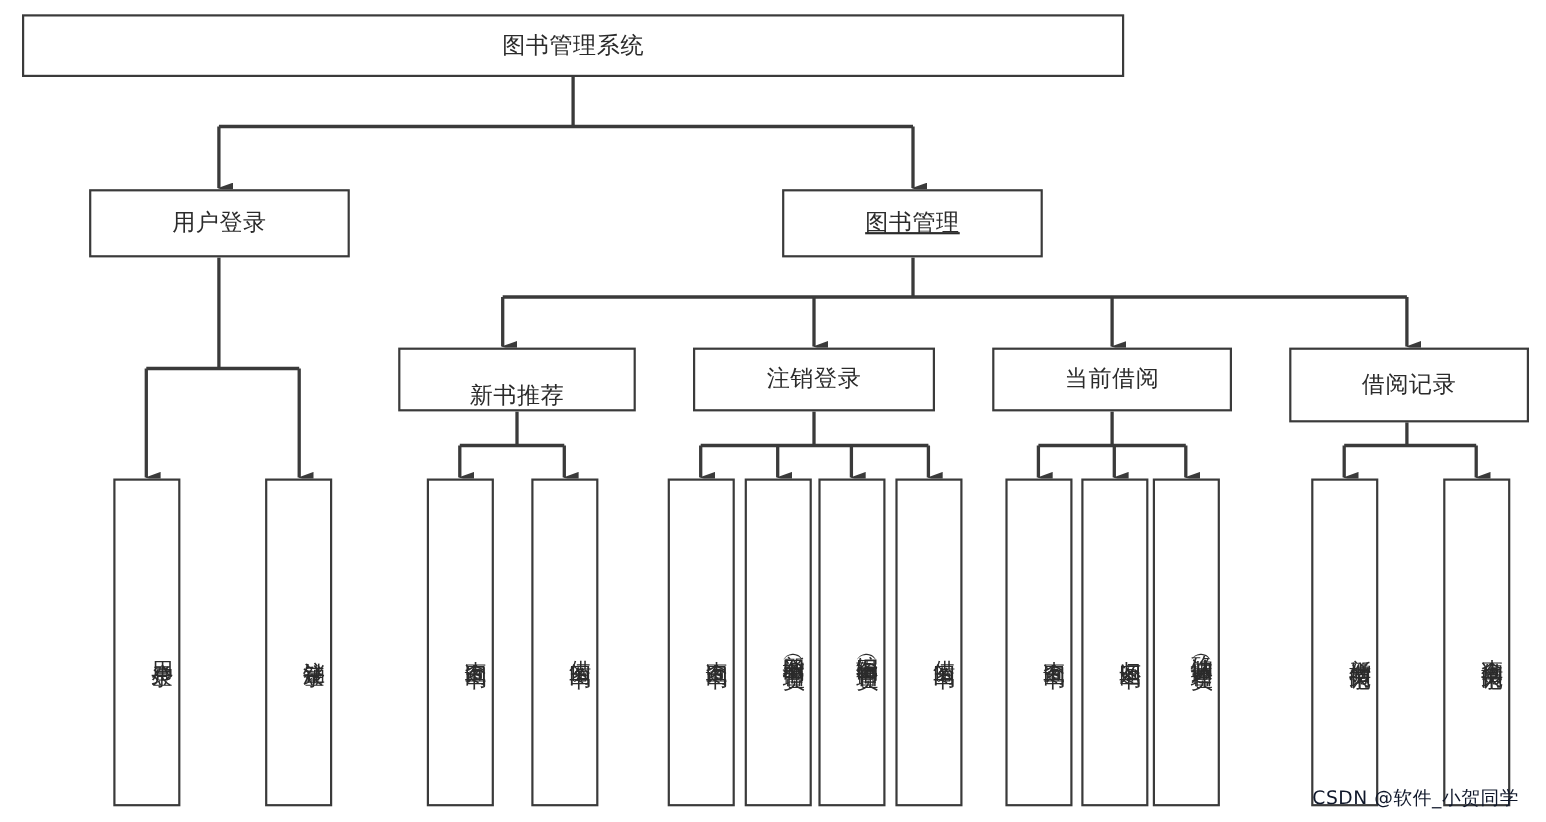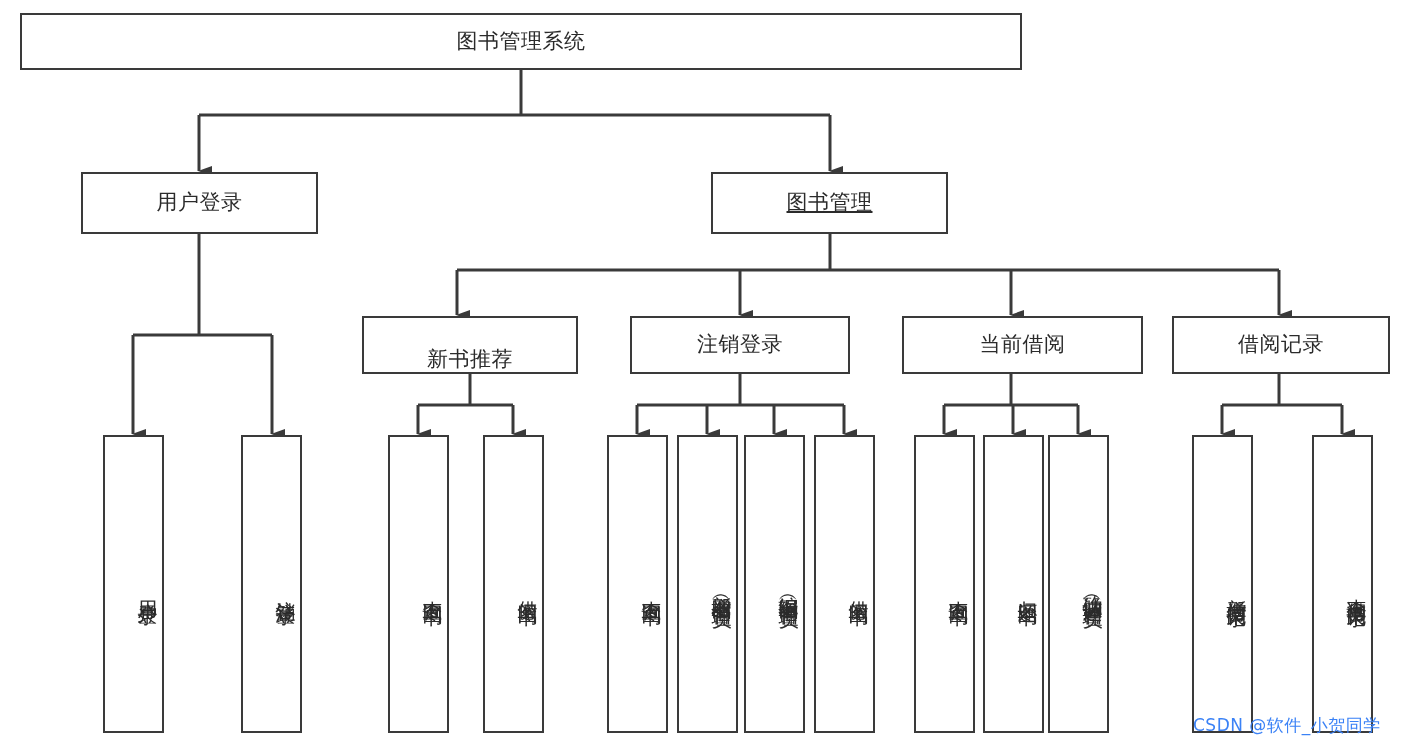--- a/index.html
+++ b/index.html
@@ -50,21 +50,21 @@
     justify-content: center;
   }
   .node.v .lbl {
     writing-mode: vertical-rl;
     text-orientation: upright;
     white-space: nowrap;
   }
   .watermark {
     position: absolute;
     font-size: 17px;
-    color: #3b82f6;
+    color: #0f172a;
     letter-spacing: 0.5px;
     white-space: nowrap;
     font-family: "DejaVu Sans", "Liberation Sans", sans-serif;
   }
 </style>
 </head>
 <body>
 
 <div id="canvas">
 
@@ -121,24 +121,24 @@
   <div class="node h" style="left: 711px; top: 172px; width: 237px; height: 62px; text-decoration: underline;">
     <span class="lbl">图书管理</span>
   </div>
 
   <div class="node h" style="left: 362px; top: 316px; width: 216px; height: 58px; align-items: flex-end;">
     <span class="lbl">新书推荐</span>
   </div>
   <div class="node h" style="left: 630px; top: 316px; width: 220px; height: 58px;">
     <span class="lbl">注销登录</span>
   </div>
-  <div class="node h" style="left: 902px; top: 316px; width: 241px; height: 58px;">
+  <div class="node h" style="left: 902px; top: 316px; width: 218px; height: 58px;">
     <span class="lbl">当前借阅</span>
   </div>
-  <div class="node h" style="left: 1172px; top: 316px; width: 218px; height: 58px;">
+  <div class="node h" style="left: 1172px; top: 316px; width: 218px; height: 68px;">
     <span class="lbl">借阅记录</span>
   </div>
 
   <div class="node v" style="left: 103px; top: 435px; width: 61px; height: 298px;">
     <span class="lbl">用户登录</span>
   </div>
   <div class="node v" style="left: 241px; top: 435px; width: 61px; height: 298px;">
     <span class="lbl">注销登录</span>
   </div>
   <div class="node v" style="left: 388px; top: 435px; width: 61px; height: 298px;">

